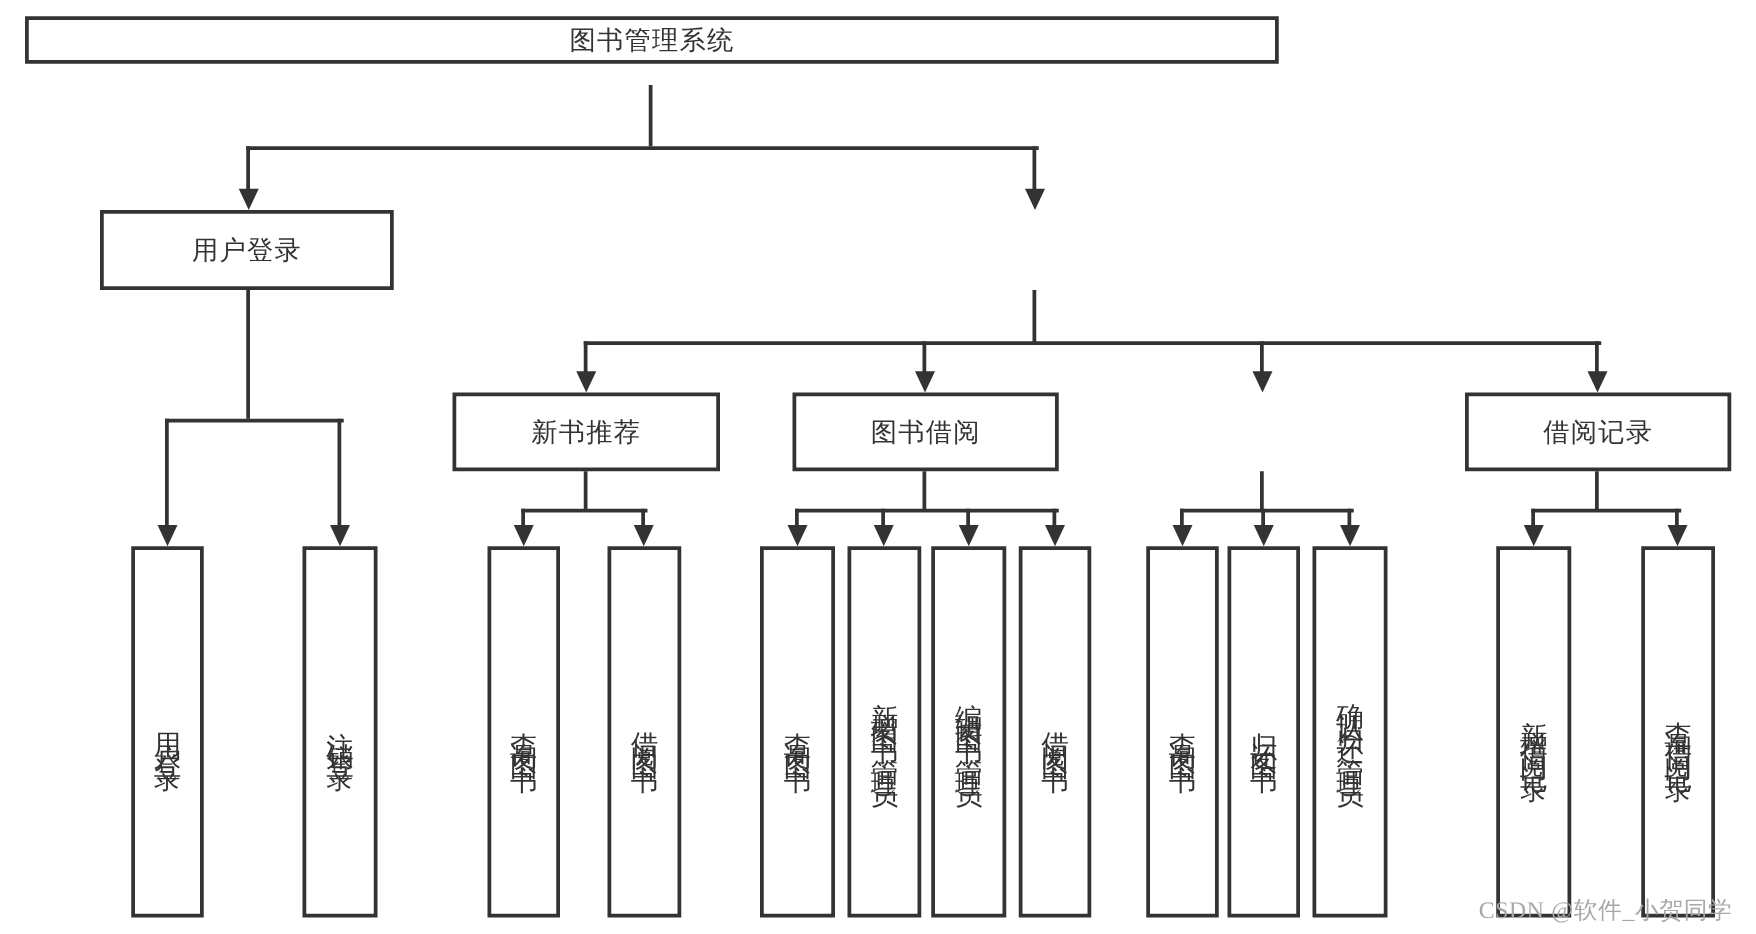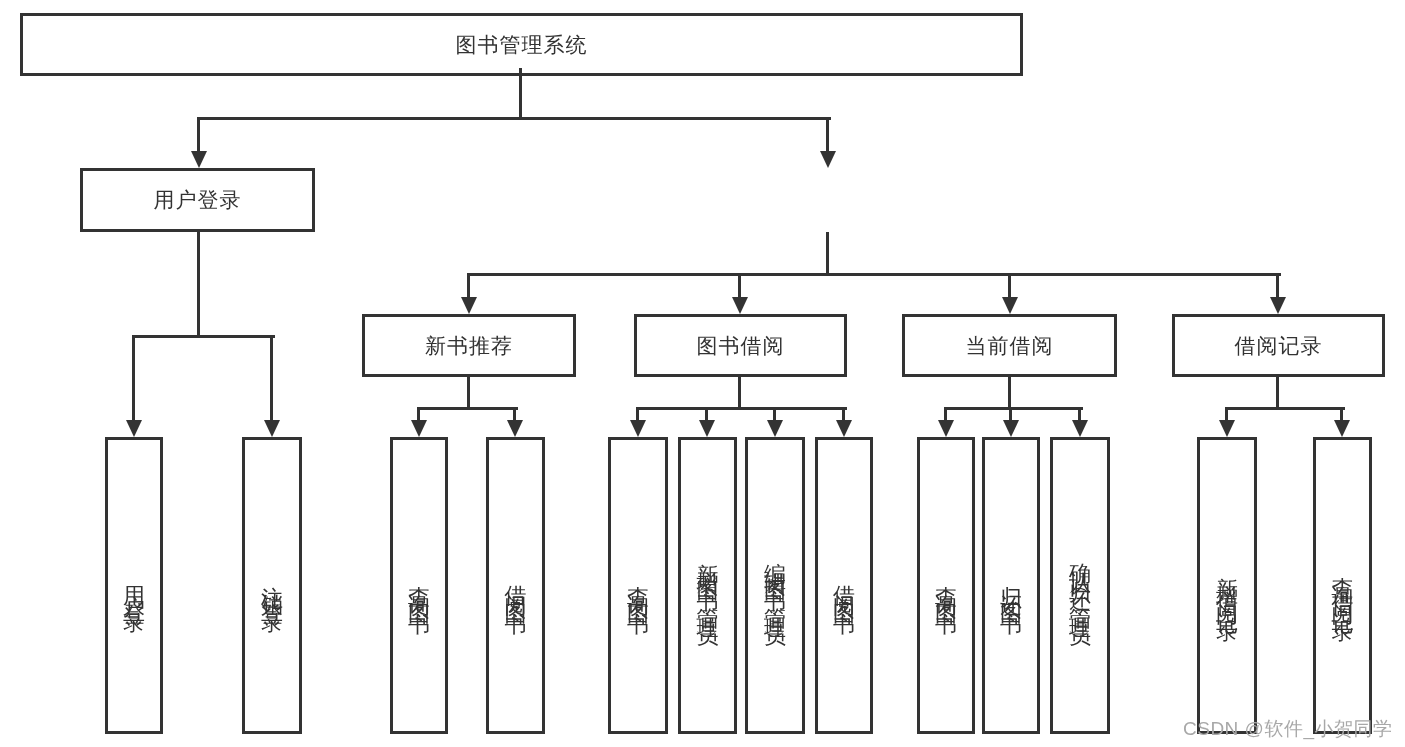--- a/index.html
+++ b/index.html
@@ -19,29 +19,29 @@
   }
   .vl{position:absolute;width:3px;background:#333333;}
   .hl{position:absolute;height:3px;background:#333333;}
   .ar{
     position:absolute;width:0;height:0;
     border-left:8px solid transparent;border-right:8px solid transparent;
     border-top:17px solid #333333;
   }
   .watermark{
     position:absolute;left:1183px;top:716px;z-index:9;
-    font-size:19px;line-height:26px;color:#a8a8a8;letter-spacing:0.5px;white-space:nowrap;
+    font-size:19px;line-height:26px;color:#a8a8a8;letter-spacing:0.5px;white-space:nowrap;font-family:Liberation Serif, serif;
   }
 </style>
 </head>
 <body>
 
 <div id="stage">
 
-  <div class="box h" style="left:20px;top:13px;width:1003px;height:63px">
+  <div class="box h" style="left:20px;top:13px;width:1003px;height:38px">
     <span>图书管理系统</span>
   </div>
 
   <div class="vl" style="left:519px;top:68px;height:49px"></div>
   <div class="hl" style="left:197px;top:117px;width:634px"></div>
   <div class="vl" style="left:197px;top:117px;height:35px"></div>
   <div class="ar" style="left:191px;top:151px"></div>
   <div class="vl" style="left:826px;top:117px;height:35px"></div>
   <div class="ar" style="left:820px;top:151px"></div>
 
@@ -65,23 +65,20 @@
   <div class="vl" style="left:1008px;top:273px;height:26px"></div>
   <div class="ar" style="left:1002px;top:297px"></div>
   <div class="vl" style="left:1276px;top:273px;height:26px"></div>
   <div class="ar" style="left:1270px;top:297px"></div>
 
   <div class="box h" style="left:634px;top:314px;width:213px;height:63px">
     <span>图书借阅</span>
   </div>
   <div class="box h" style="left:362px;top:314px;width:214px;height:63px">
     <span>新书推荐</span>
-  </div>
-  <div class="box h" style="left:902px;top:314px;width:215px;height:63px">
-    <span>当前借阅</span>
   </div>
   <div class="box h" style="left:1172px;top:314px;width:213px;height:63px">
     <span>借阅记录</span>
   </div>
 
   <div class="vl" style="left:467px;top:377px;height:32px"></div>
   <div class="hl" style="left:417px;top:407px;width:101px"></div>
   <div class="vl" style="left:417px;top:407px;height:15px"></div>
   <div class="ar" style="left:411px;top:420px"></div>
   <div class="vl" style="left:513px;top:407px;height:15px"></div>

